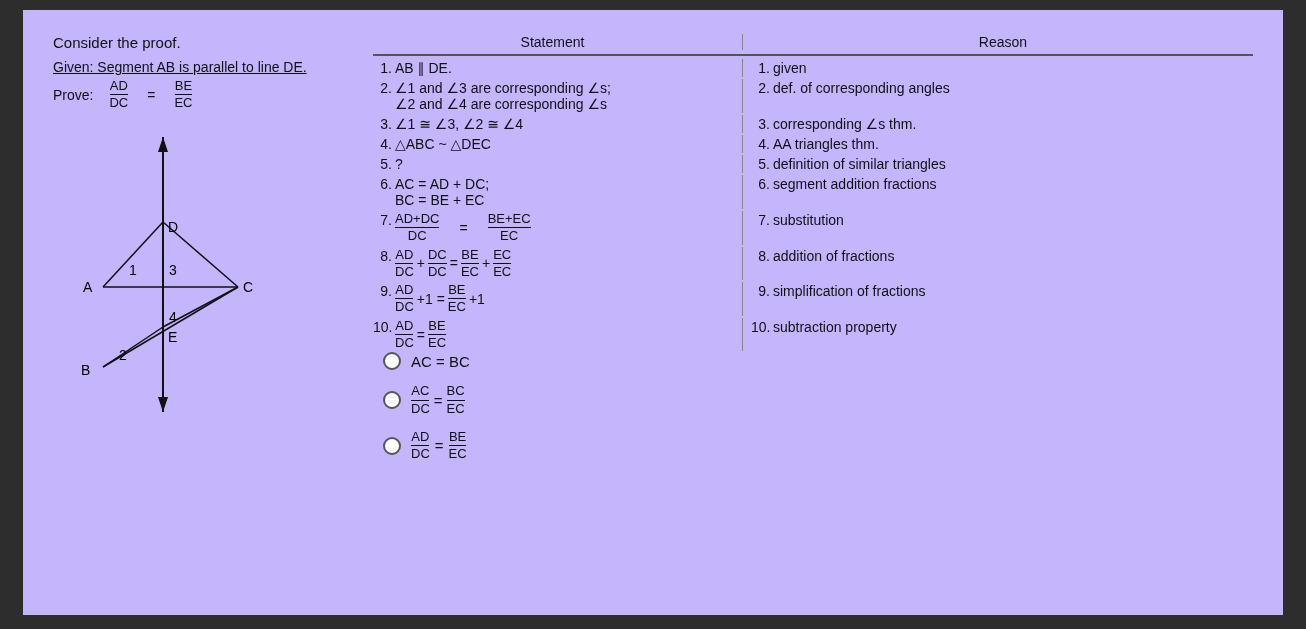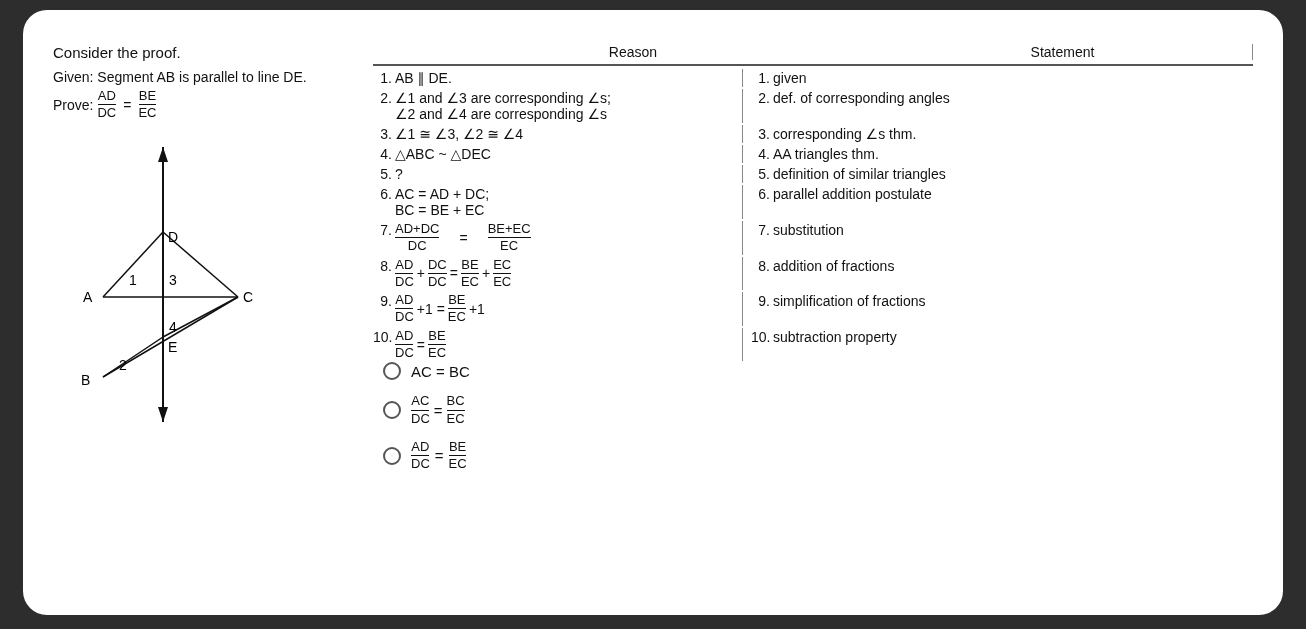--- a/index.html
+++ b/index.html
@@ -5,50 +5,50 @@
     * { box-sizing: border-box; margin: 0; padding: 0; }
     body {
       background: #2d2d2d;
       font-family: Arial, sans-serif;
       font-size: 14px;
       color: #111;
       min-height: 629px;
       min-width: 1306px;
     }
     .main-container {
-      background: #ffffff;
+      background: #c4b5fd;
       width: 1260px;
       margin: 10px auto;
-      padding: 34px 30px;
+      padding: 24px 30px;
       display: flex;
       gap: 20px;
       min-height: 605px;
-      border-radius: 24px;
     }
     .left-panel {
       width: 300px;
       flex-shrink: 0;
     }
     .right-panel {
       flex: 1;
     }
     .problem-title {
       font-size: 15px;
       margin-bottom: 8px;
     }
     .given-prove {
       font-size: 14px;
       margin-bottom: 4px;
+      text-decoration: underline;
     }
     .prove-line {
       font-size: 14px;
       margin-bottom: 16px;
       display: flex;
       align-items: center;
-      gap: 4px;
+      gap: 16px;
     }
     .fraction {
       display: inline-flex;
       flex-direction: column;
       align-items: center;
       font-size: 13px;
       vertical-align: middle;
       line-height: 1.1;
     }
     .fraction .numer {
@@ -180,22 +180,22 @@
         <text x="66" y="233" font-size="13" font-family="Arial">2</text>
       </svg>
     </div>
   </div>
 
   <div class="right-panel">
 
     <div>
 
       <div style="display:flex; border-bottom: 2px solid #555; padding-bottom: 4px; margin-bottom: 2px;">
+        <div style="width:370px; text-align:center; border-right: 1px solid #888; padding-right: 10px;">Statement</div>
         <div style="flex:1; text-align:center; padding-left: 10px;">Reason</div>
-        <div style="width:370px; text-align:center; border-right: 1px solid #888; padding-right: 10px;">Statement</div>
       </div>
 
       <div class="proof-body-row">
         <div class="stmt-part">
           <span class="num-cell">1.</span>
           <span>AB ∥ DE.</span>
         </div>
         <div class="rsn-part">
           <span class="num-cell">1.</span>
           <span>given</span>
@@ -246,21 +246,21 @@
         </div>
       </div>
 
       <div class="proof-body-row">
         <div class="stmt-part">
           <span class="num-cell">6.</span>
           <span>AC = AD + DC;<br>BC = BE + EC</span>
         </div>
         <div class="rsn-part">
           <span class="num-cell">6.</span>
-          <span>parallel addition postulate</span>
+          <span>segment addition fractions</span>
         </div>
       </div>
 
       <div class="proof-body-row">
         <div class="stmt-part">
           <span class="num-cell">7.</span>
           <span style="display:inline-flex; align-items:center; gap:20px;">
             <span class="fraction">
               <span class="numer">AD+DC</span>
               <span class="denom">DC</span>

